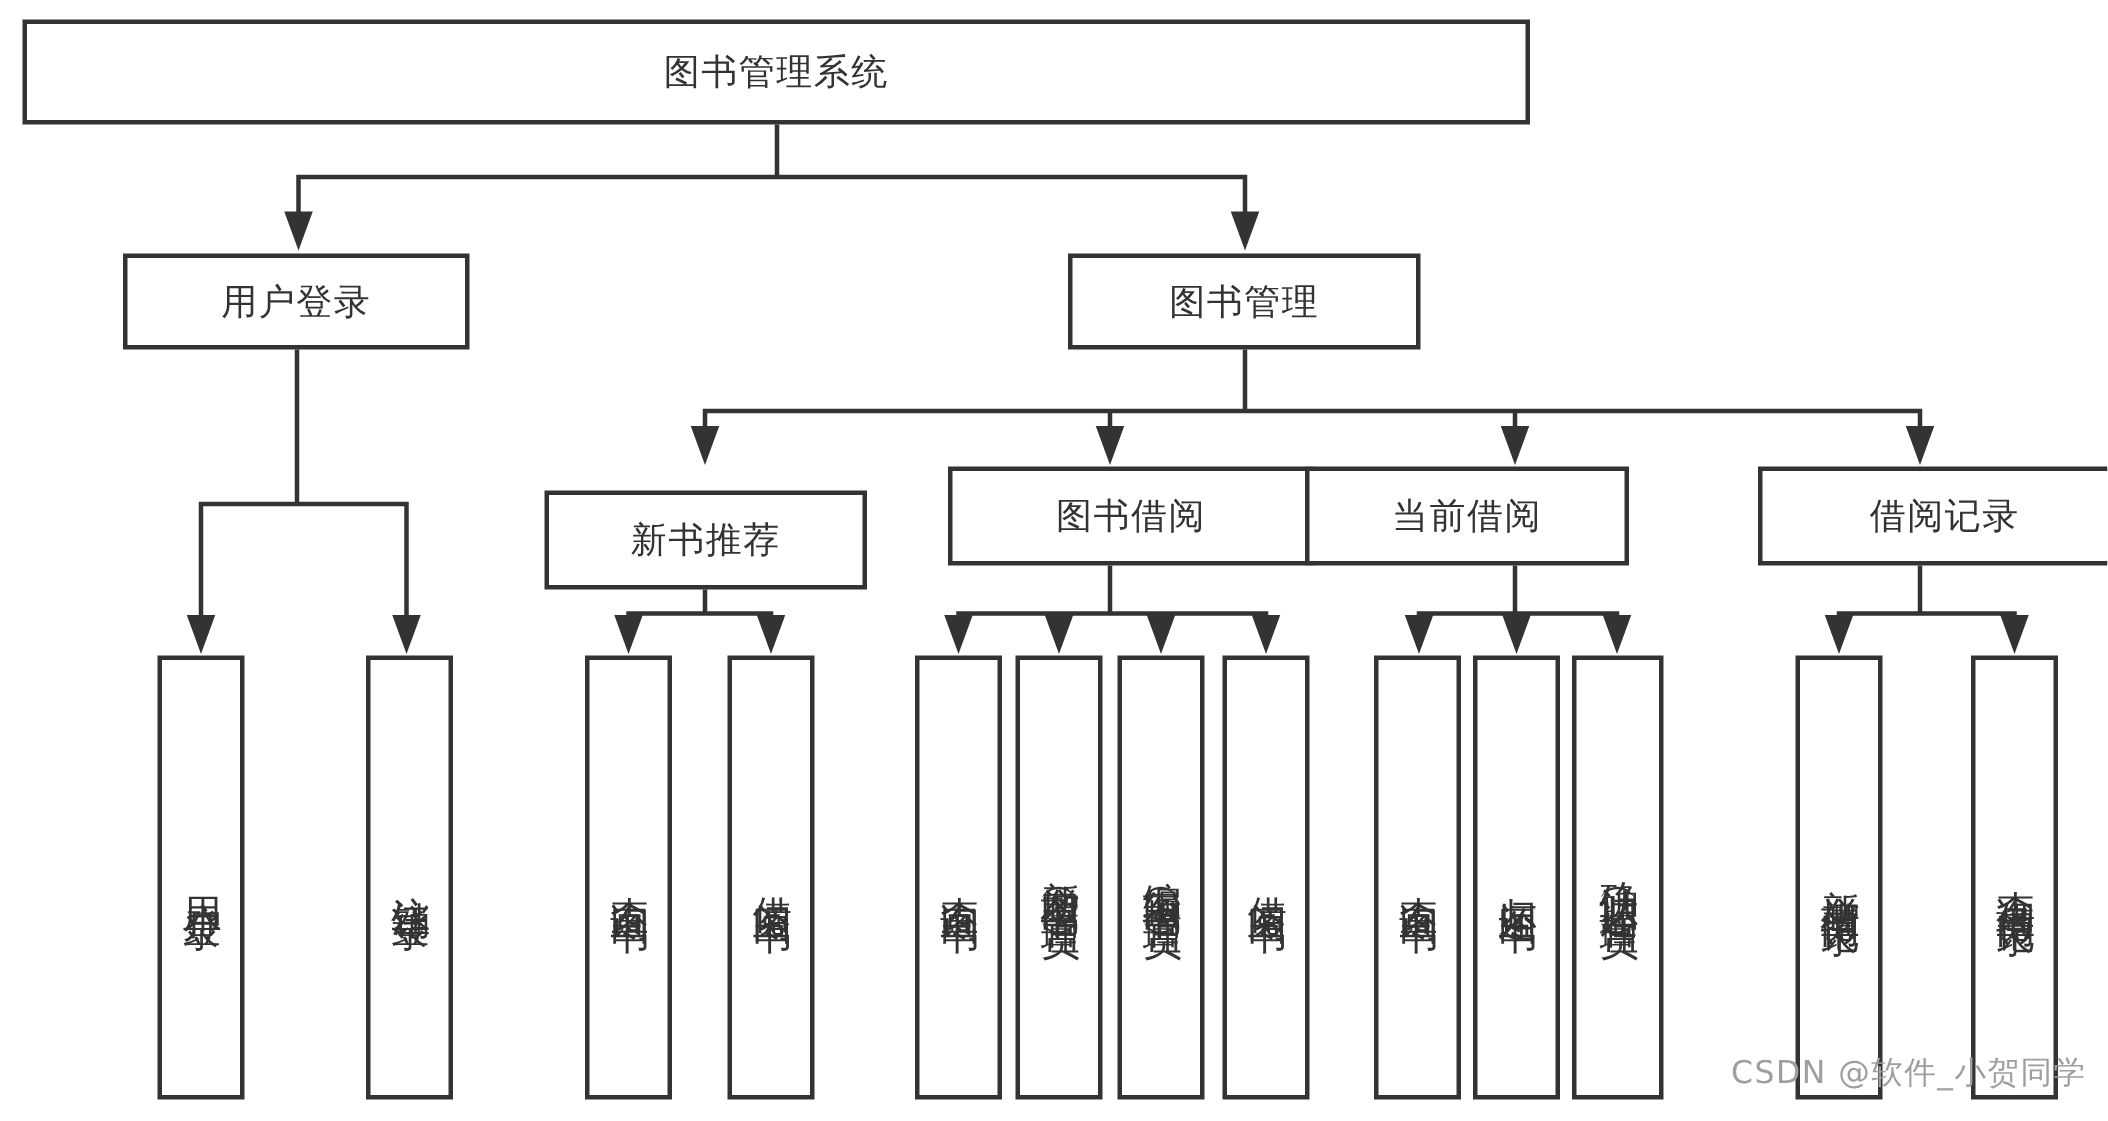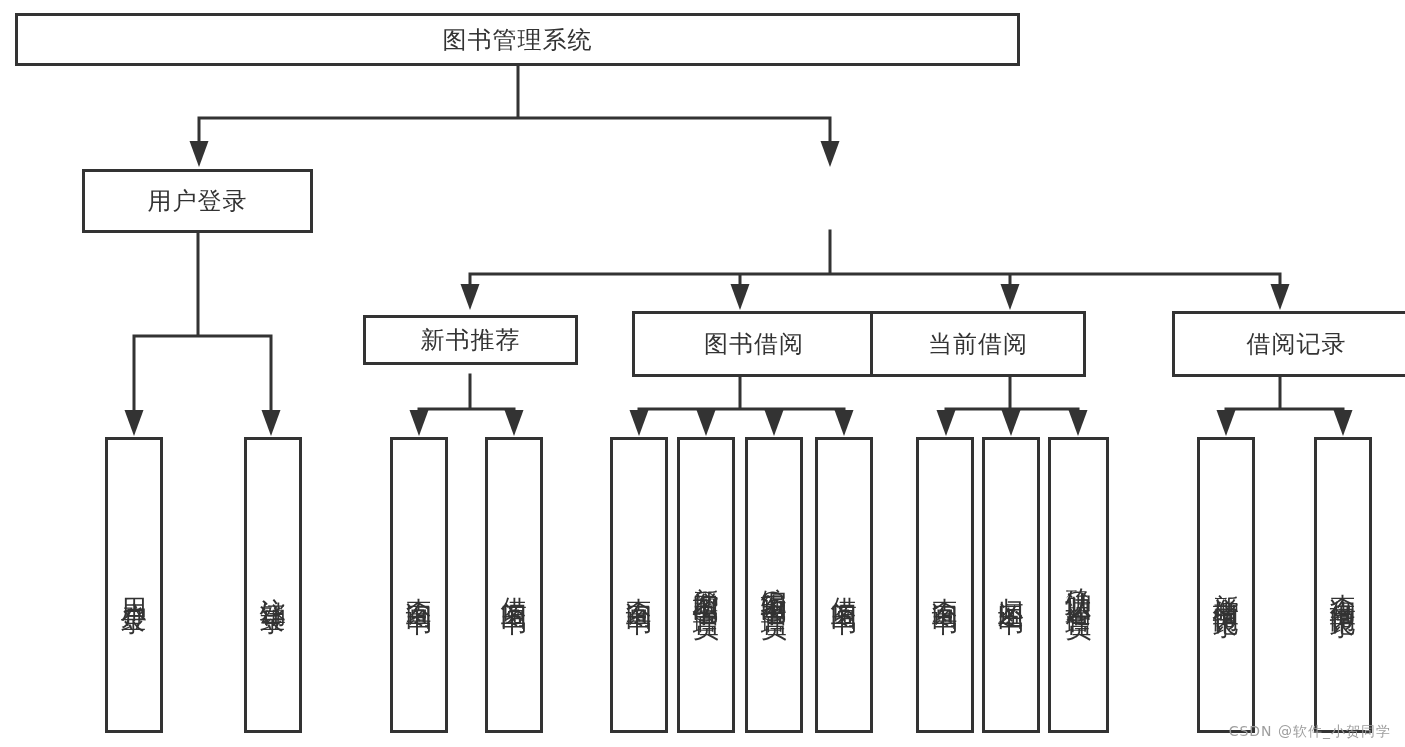--- a/index.html
+++ b/index.html
@@ -36,22 +36,22 @@
   }
   .v-box{
     writing-mode:vertical-rl;
     text-orientation:mixed;
     font-size:26px;
     letter-spacing:4px;
     line-height:1.1;
   }
   .watermark{
     position:absolute;
-    right:14px;bottom:6px;
-    font-size:14px;
+    right:14px;bottom:18px;
+    font-size:21px;
     letter-spacing:1px;
     color:var(--watermark);
     white-space:nowrap;
     z-index:5;
   }
 </style>
 </head>
 <body>
 
 <div class="stage">
@@ -92,25 +92,26 @@
       <polygon points="774,436 764.5,410 783.5,410"></polygon>
       <polygon points="844,436 834.5,410 853.5,410"></polygon>
       <polygon points="946,436 936.5,410 955.5,410"></polygon>
       <polygon points="1011,436 1001.5,410 1020.5,410"></polygon>
       <polygon points="1078,436 1068.5,410 1087.5,410"></polygon>
       <polygon points="1226,436 1216.5,410 1235.5,410"></polygon>
       <polygon points="1343,436 1333.5,410 1352.5,410"></polygon>
     </g>
   </svg>
 
-  <div class="box h-box" style="left:15px;top:13px;width:1005px;height:53px">图书管理系统</div>
+  <div class="box h-box" style="left:15px;top:13px;width:1005px;height:70px">图书管理系统</div>
 
   <div class="box h-box" style="left:82px;top:169px;width:231px;height:64px">用户登录</div>
+  <div class="box h-box" style="left:712px;top:169px;width:235px;height:64px">图书管理</div>
 
-  <div class="box h-box" style="left:363px;top:315px;width:215px;height:50px">新书推荐</div>
+  <div class="box h-box" style="left:363px;top:327px;width:215px;height:66px">新书推荐</div>
   <div class="box h-box" style="left:632px;top:311px;width:244px;height:66px">图书借阅</div>
   <div class="box h-box" style="left:870px;top:311px;width:216px;height:66px">当前借阅</div>
   <div class="box h-box" style="left:1172px;top:311px;width:249px;height:66px">借阅记录</div>
 
   <div class="box v-box" style="left:105px;top:437px;width:58px;height:296px">用户登录</div>
   <div class="box v-box" style="left:244px;top:437px;width:58px;height:296px">注销登录</div>
 
   <div class="box v-box" style="left:390px;top:437px;width:58px;height:296px">查询图书</div>
   <div class="box v-box" style="left:485px;top:437px;width:58px;height:296px">借阅图书</div>
 

